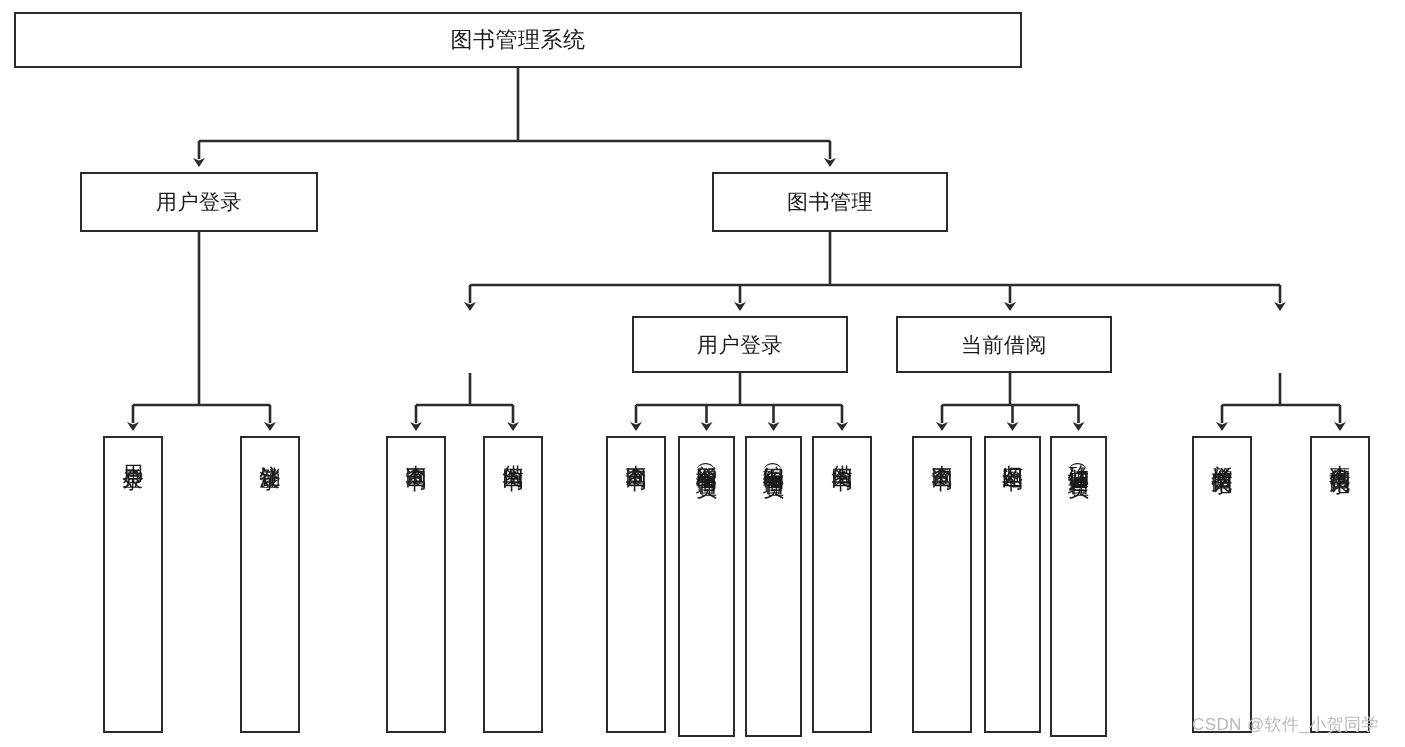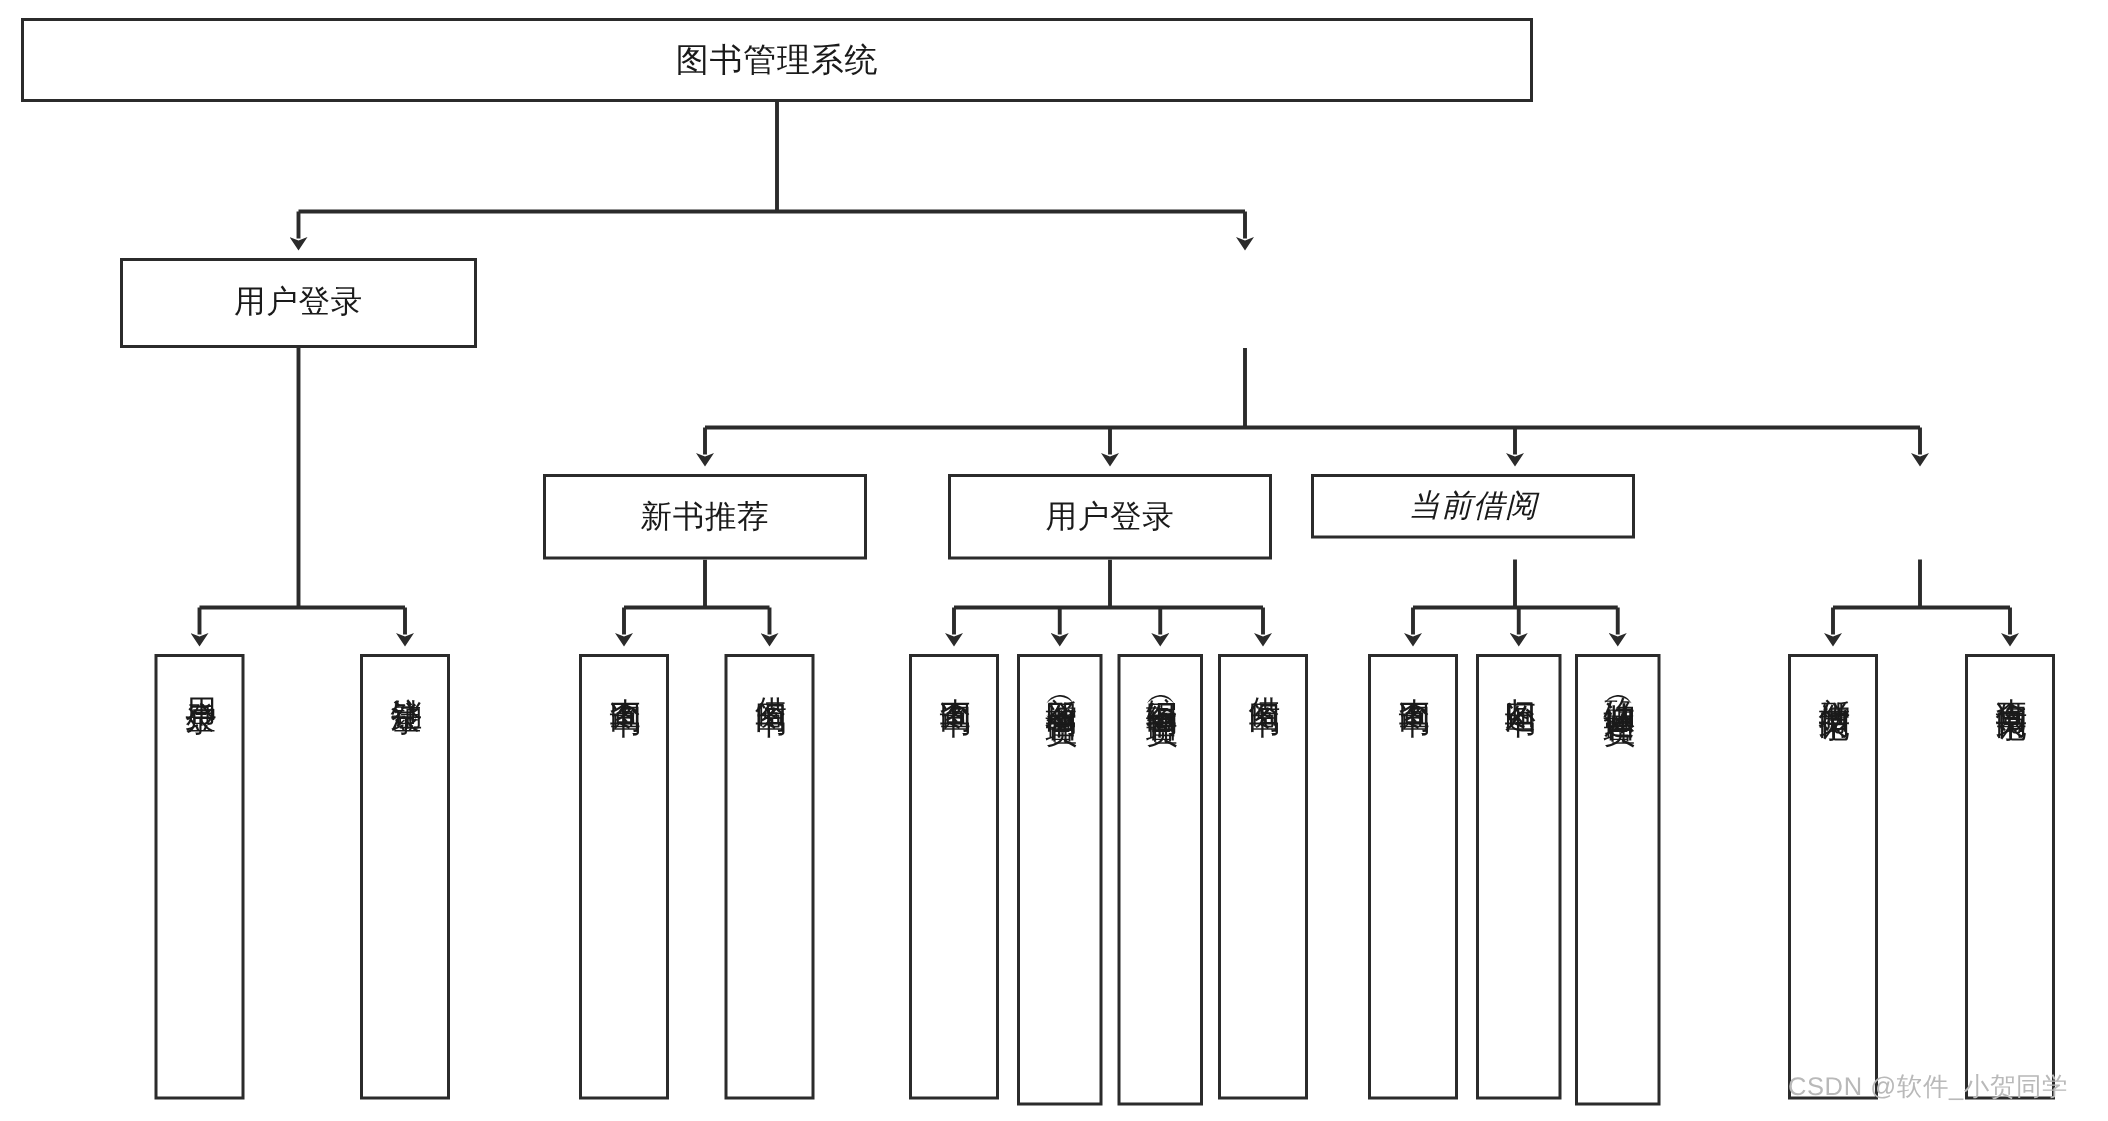--- a/index.html
+++ b/index.html
@@ -121,28 +121,28 @@
       </g>
   </svg>
 
   <div class="node root horizontal" id="n-root" style="left: 14px; top: 12px; width: 1008px; height: 56px;">
     <span class="node-label">图书管理系统</span>
   </div>
 
   <div class="node horizontal" id="n-user_login" style="left: 80px; top: 172px; width: 238px; height: 60px;">
     <span class="node-label">用户登录</span>
   </div>
+  <div class="node horizontal" id="n-book_manage" style="left: 712px; top: 172px; width: 236px; height: 60px;">
+    <span class="node-label">图书管理</span>
+  </div>
 
-  <div class="node horizontal" id="n-new_book_rec" style="left: 362px; top: 316px; width: 216px; height: 57px;">
-    <span class="node-label">新书推荐</span>
-  </div>
   <div class="node horizontal" id="n-book_borrow" style="left: 632px; top: 316px; width: 216px; height: 57px;">
     <span class="node-label">用户登录</span>
   </div>
-  <div class="node horizontal" id="n-current_borrow" style="left: 874px; top: 316px; width: 216px; height: 43px; font-style: italic;">
+  <div class="node horizontal" id="n-current_borrow" style="left: 896px; top: 316px; width: 216px; height: 57px;">
     <span class="node-label">当前借阅</span>
   </div>
 
   <div class="node vertical" id="n-leaf_user_login" style="left: 103px; top: 436px; width: 60px; height: 297px;">
     <span class="node-label">用户登录</span>
   </div>
   <div class="node vertical" id="n-leaf_logout" style="left: 240px; top: 436px; width: 60px; height: 297px;">
     <span class="node-label">注销登录</span>
   </div>
 

